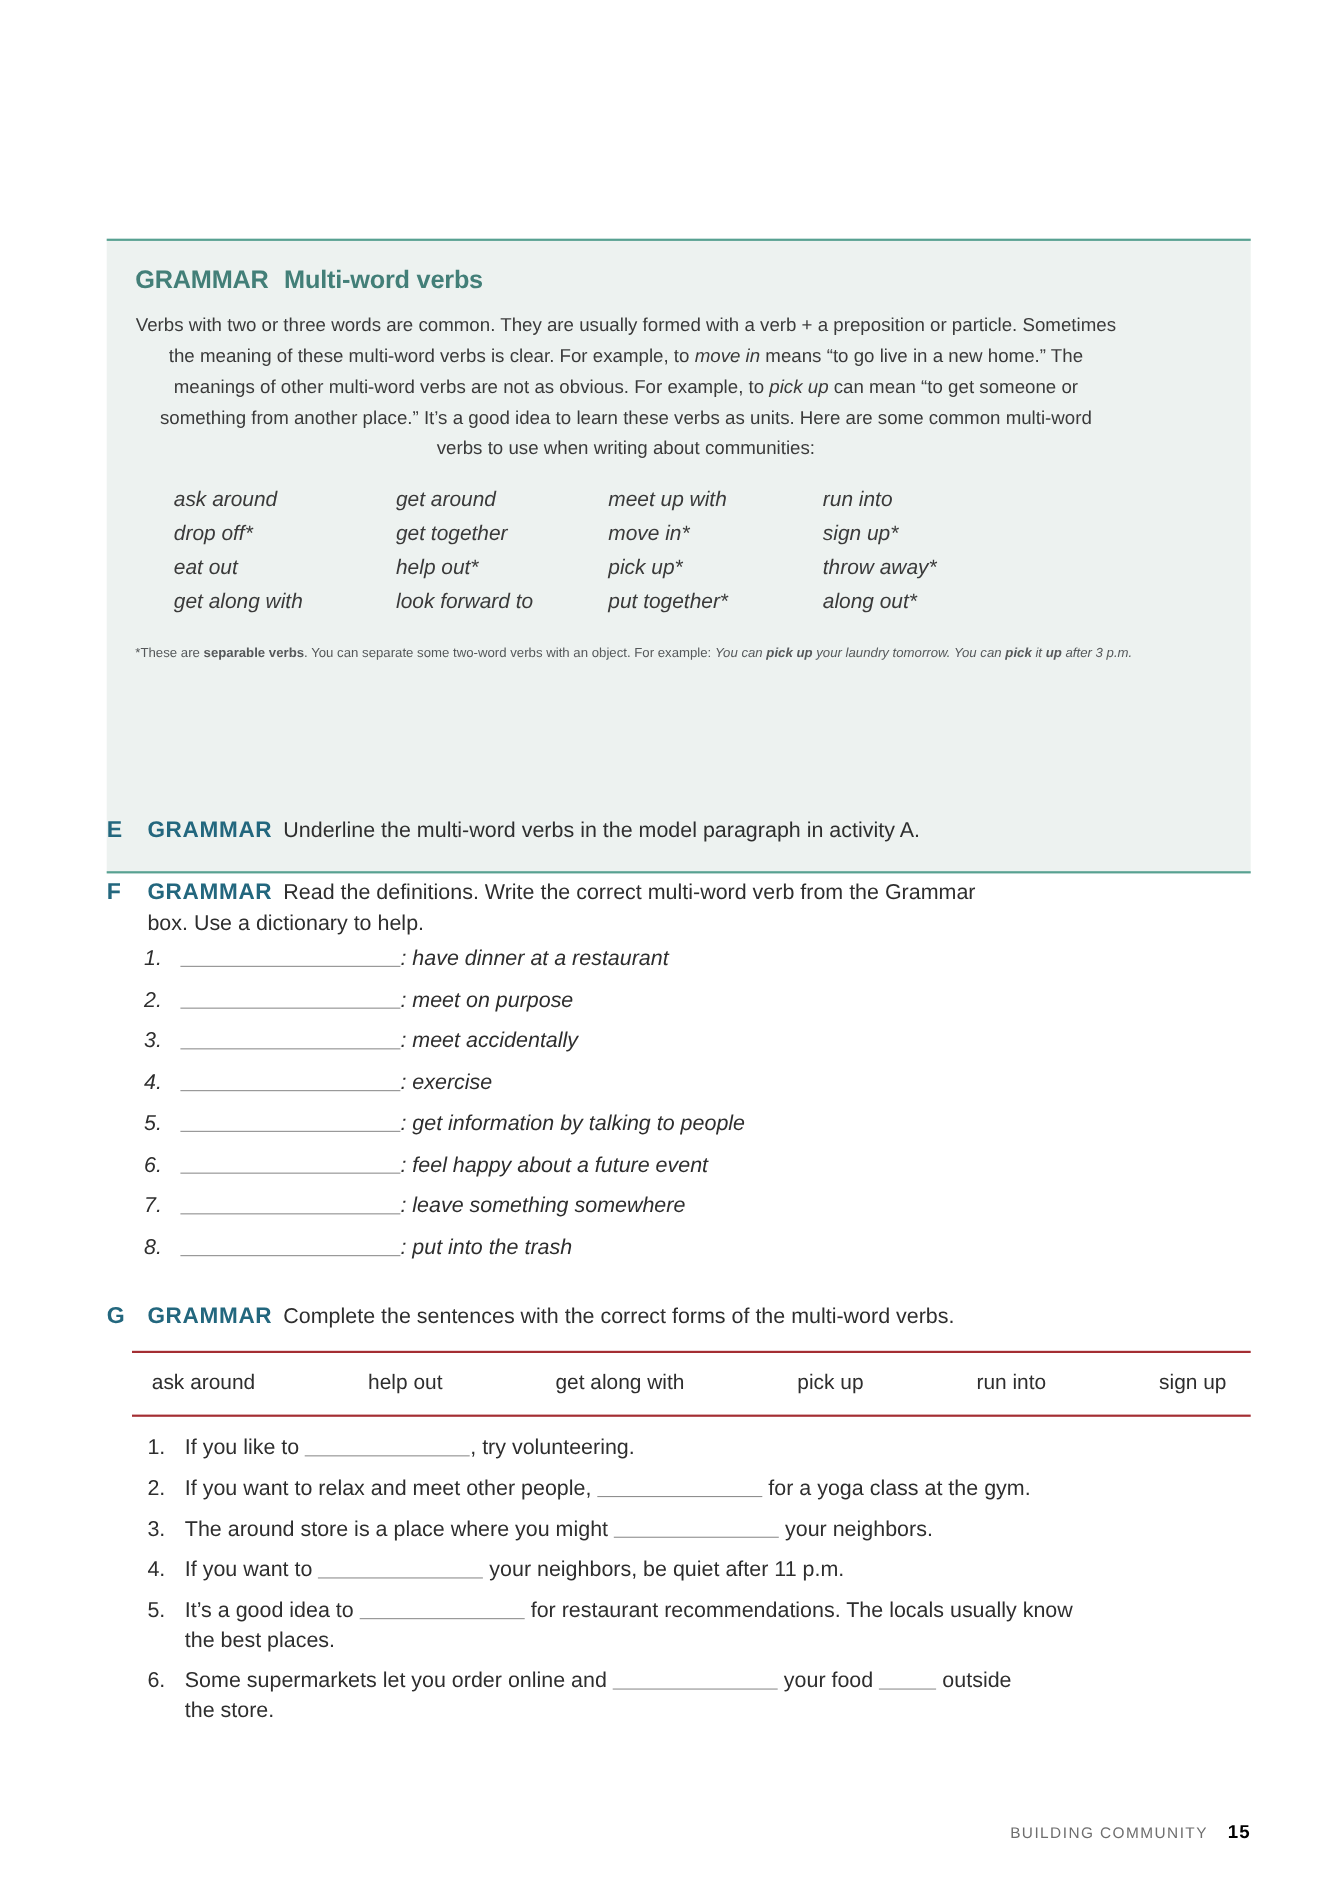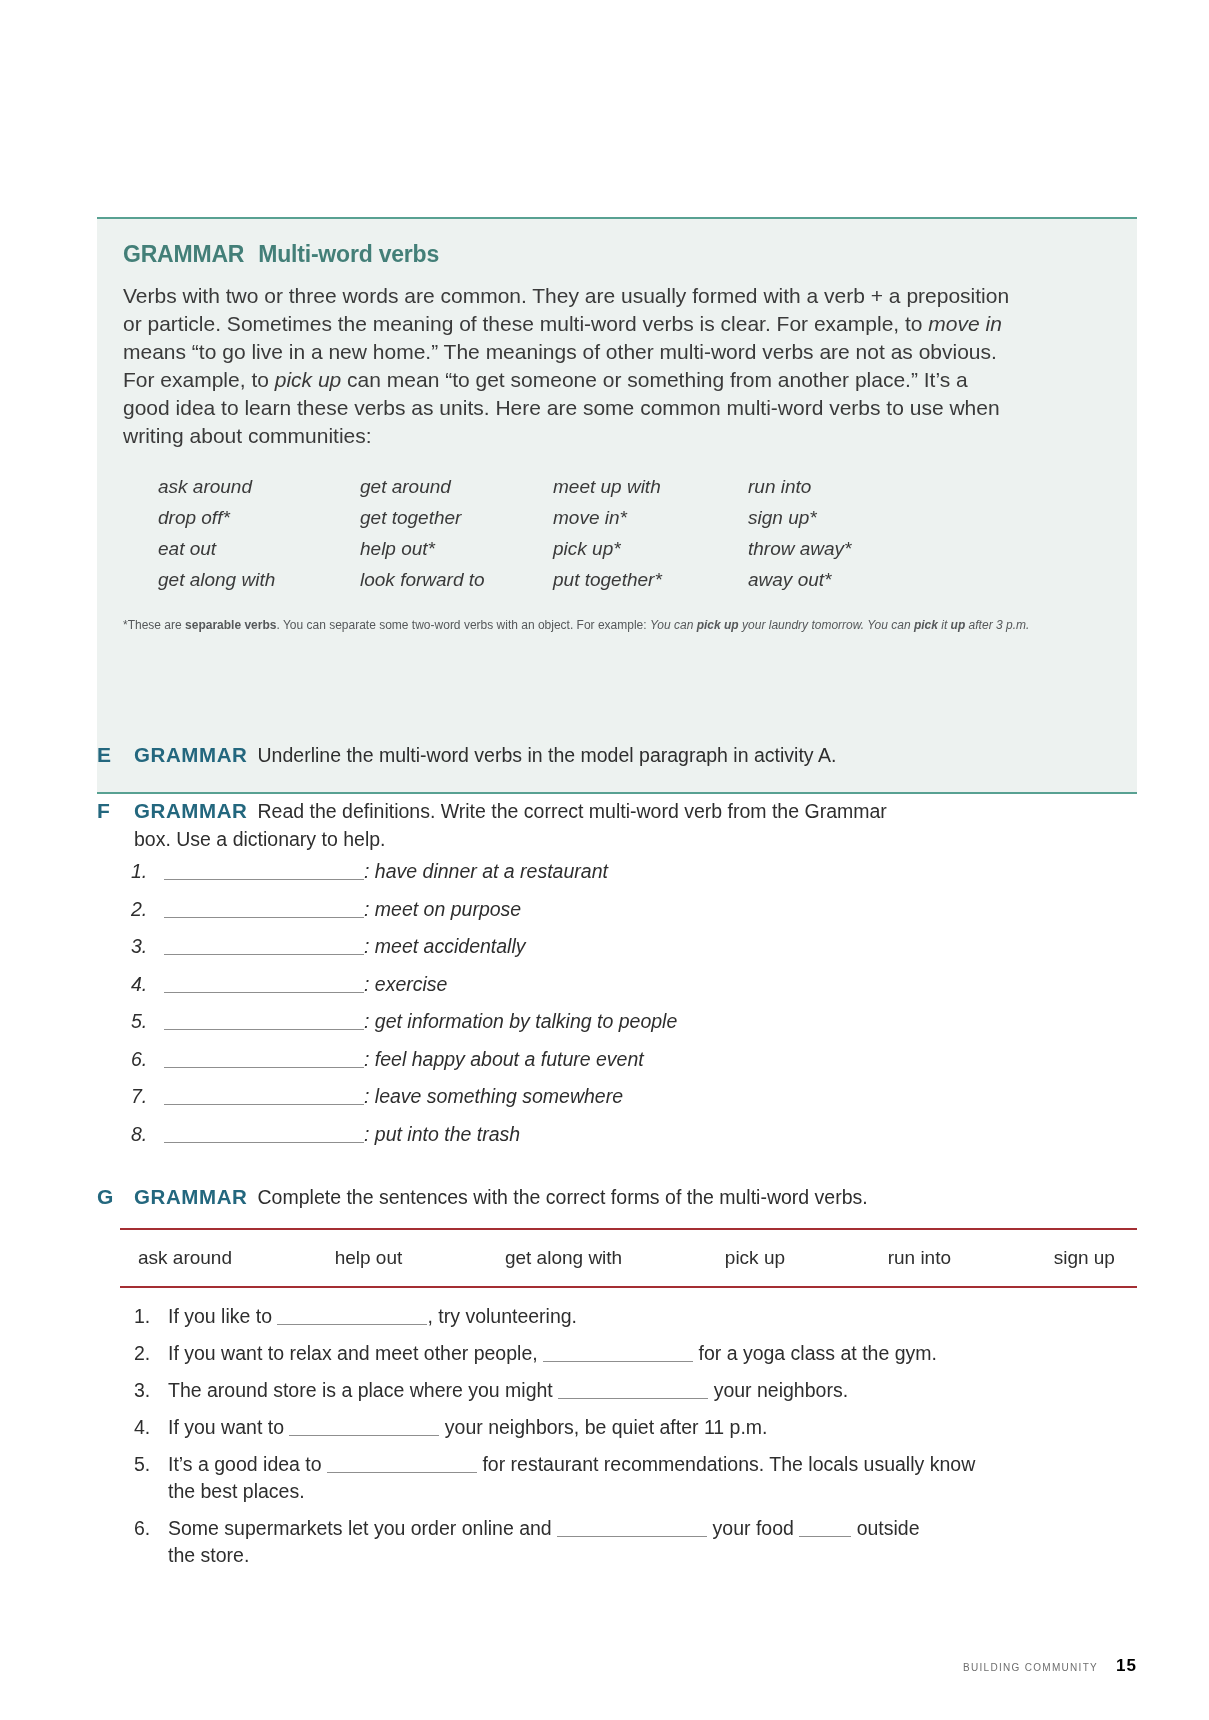--- a/index.html
+++ b/index.html
@@ -10,21 +10,21 @@
   }
   
   .grammar-box{
     position:absolute;left:97px;top:217px;width:1040px;height:577px;
     box-sizing:border-box;background:#edf2f0;
     border-top:2px solid #58a192;border-bottom:2px solid #58a192;
     padding:22px 26px 0 26px;
   }
   .box-title{font-size:23px;font-weight:bold;color:#437f78;letter-spacing:-0.2px;}
   .box-title .title-label{margin-right:14px;}
-  .box-intro{margin-top:14px;max-width:892px;font-size:21px;line-height:28px;color:#3a3a3a;}
+  .box-intro{margin-top:14px;max-width:892px;font-size:17px;line-height:28px;color:#3a3a3a;text-align:center;}
   .verb-grid{display:flex;margin:16px 0 0 35px;font-style:italic;font-size:19px;color:#3a3a3a;}
   .verb-col{line-height:31px;}
   .verb-col:nth-child(1){width:202px;}
   .verb-col:nth-child(2){width:193px;}
   .verb-col:nth-child(3){width:195px;}
   .box-footnote{margin-top:20px;max-width:965px;font-size:12px;line-height:21.5px;color:#55585a;}
   
   .activity{position:absolute;left:97px;width:1043px;display:flex;}
   .act-letter{flex:none;width:37px;color:#23677e;font-weight:bold;font-size:21px;line-height:28px;}
   .act-body{flex:1;font-size:19.5px;line-height:28px;color:#2e2e2e;}
@@ -52,21 +52,21 @@
   .g-num{flex:none;width:34px;font-size:19.5px;line-height:27px;color:#2e2e2e;}
   .g-text{margin:0;font-size:19.5px;line-height:27px;color:#2e2e2e;}
   
   .it{font-style:italic;}
   .bd{font-weight:bold;}
   .blank{display:inline-block;height:12px;border-bottom:1.5px solid #8f8f8f;vertical-align:-2px;}
   .blank-md{width:150px;}
   .blank-sm{width:52px;}
   
   .page-footer{position:absolute;top:1656px;right:72px;display:flex;align-items:baseline;}
-  .footer-section{font-size:10px;letter-spacing:1.3px;color:#6e6e6e;}
+  .footer-section{font-size:14px;letter-spacing:1.3px;color:#6e6e6e;}
   .footer-page{margin-left:18px;font-size:17px;font-weight:bold;color:#000000;letter-spacing:1px;}
 </style>
 </head>
 <body>
 
 <section class="grammar-box">
   <div class="box-title">
     <span class="title-label">GRAMMAR</span><span>Multi-word verbs</span>
   </div>
   <p class="box-intro"><span>Verbs with two or three words are common. They are usually formed with a verb + a preposition or particle. Sometimes the meaning of these multi-word verbs is clear. For example, to </span><span class="it">move in</span><span> means “to go live in a new home.” The meanings of other multi-word verbs are not as obvious. For example, to </span><span class="it">pick up</span><span> can mean “to get someone or something from another place.” It’s a good idea to learn these verbs as units. Here are some common multi-word verbs to use when writing about communities:</span></p>
@@ -86,21 +86,21 @@
     <div class="verb-col">
       <div>meet up with</div>
       <div>move in*</div>
       <div>pick up*</div>
       <div>put together*</div>
     </div>
     <div class="verb-col">
       <div>run into</div>
       <div>sign up*</div>
       <div>throw away*</div>
-      <div>away out*</div>
+      <div>along out*</div>
     </div>
   </div>
   <p class="box-footnote"><span>*These are </span><span class="bd">separable verbs</span><span>. You can separate some two-word verbs with an object. For example: </span><span class="it">You can </span><span class="it bd">pick up</span><span class="it"> your laundry tomorrow. You can </span><span class="it bd">pick</span><span class="it"> it </span><span class="it bd">up</span><span class="it"> after 3 p.m.</span></p>
 </section>
 
 <section class="activity" id="act-e">
   <div class="act-letter">E</div>
   <div class="act-body">
     <span class="act-label">GRAMMAR</span><span>Underline the multi-word verbs in the model paragraph in activity A.</span>
   </div>

